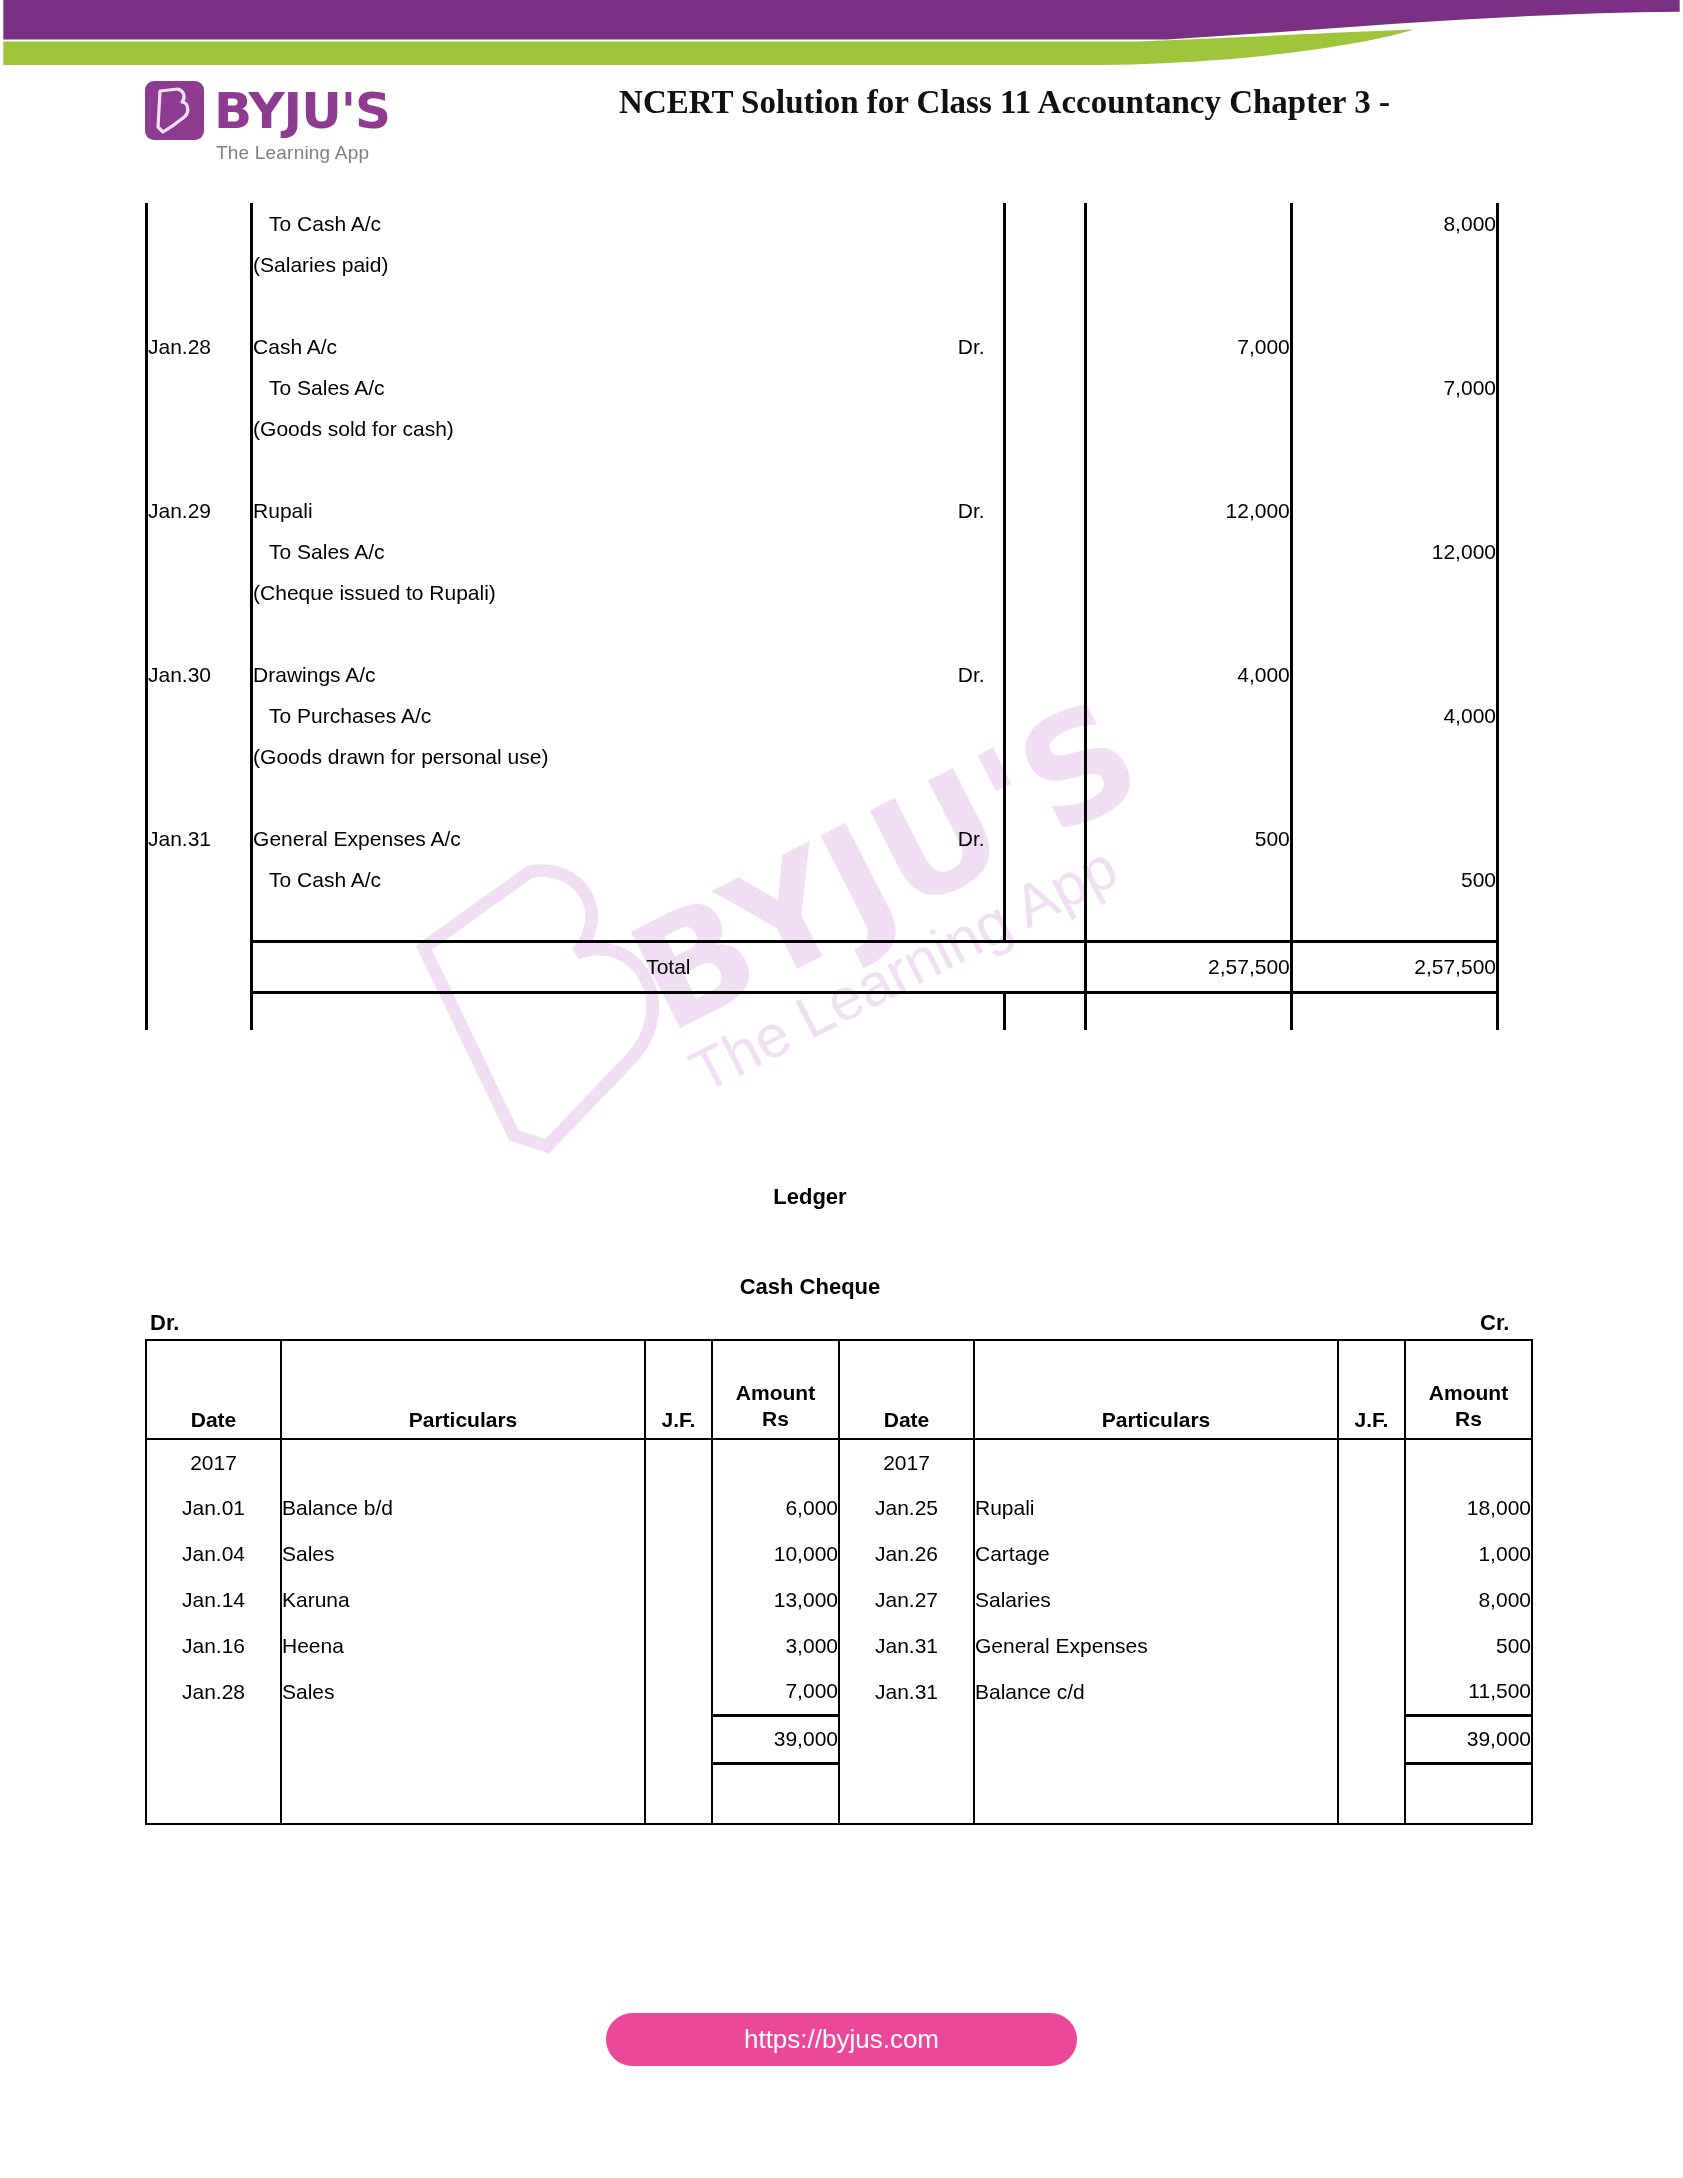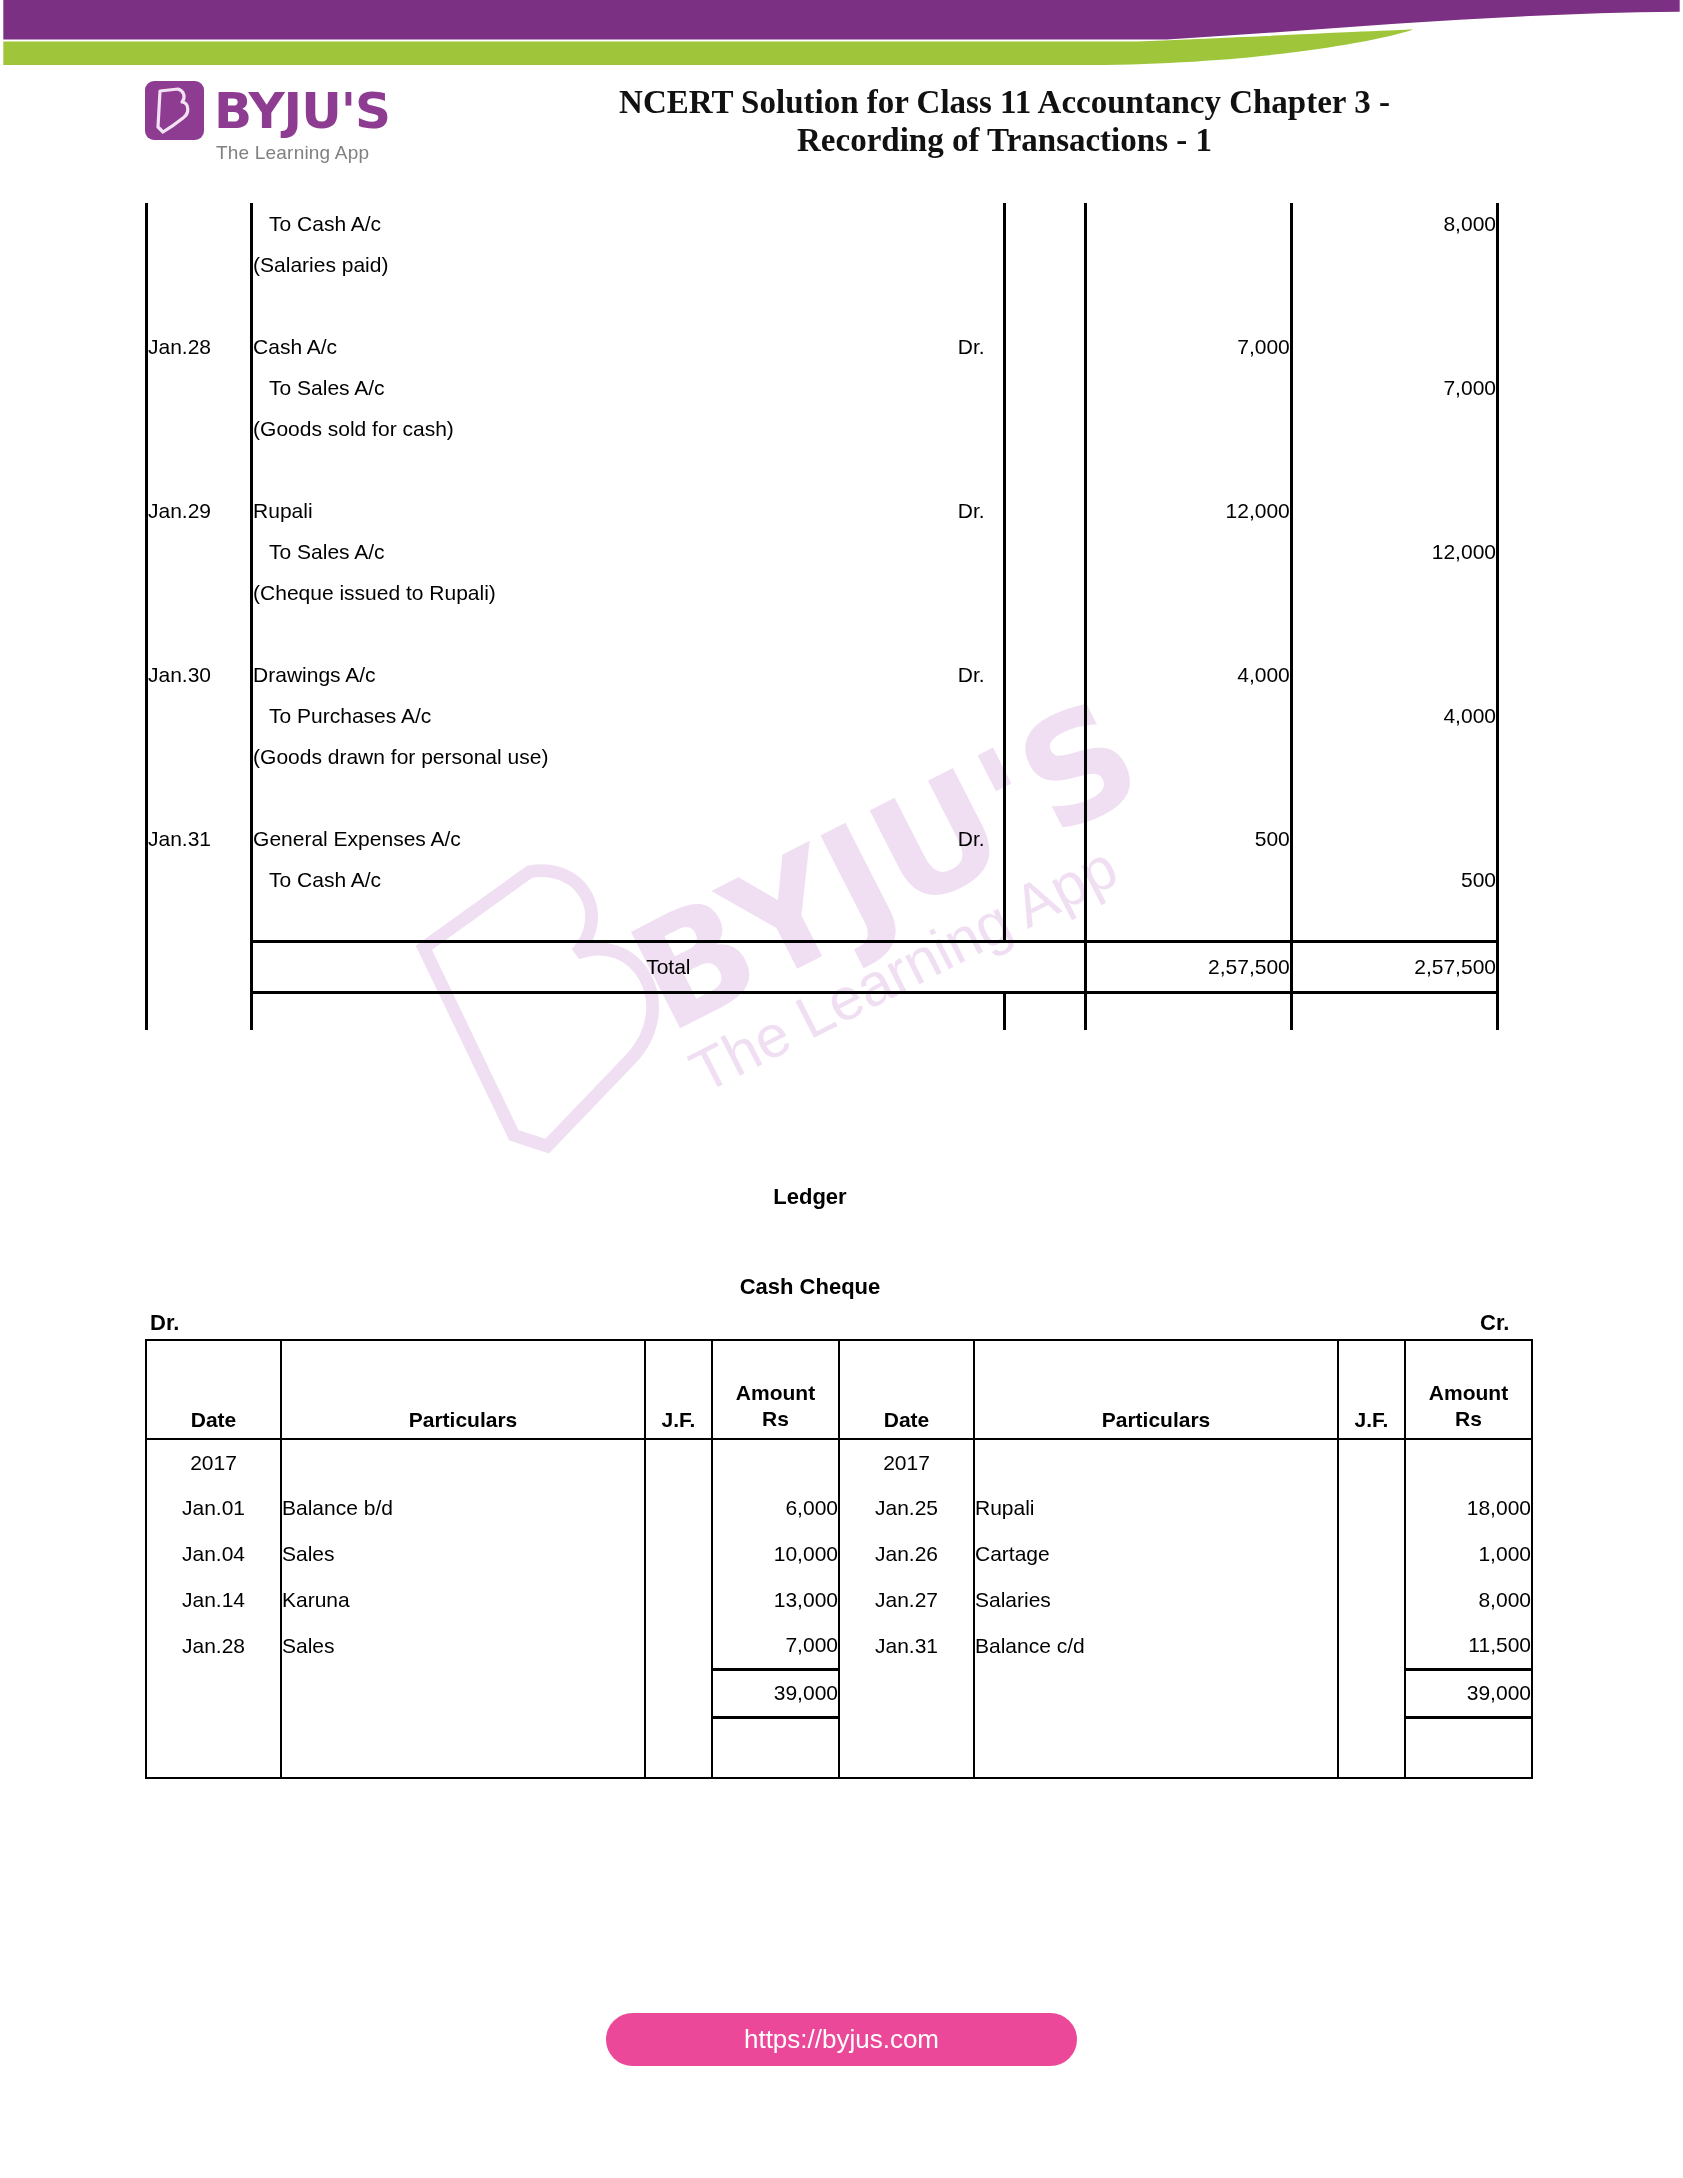--- a/index.html
+++ b/index.html
@@ -184,21 +184,20 @@
           <path d="M6,4 L24,2 C30,4 32,10 28,15 C35,16 36,26 29,31 C24,35 14,42 9,45 L4,40 Z" fill="none" stroke="#f3e2f4" stroke-width="3.2" stroke-linejoin="round"></path>
         </svg>
       </div>
       <div class="logo-word">BYJU'S</div>
     </div>
     <div class="logo-tag">The Learning App</div>
   </div>
 
   <div class="page-title">
     <div>NCERT Solution for Class 11 Accountancy Chapter 3 -</div>
-    <div>Recording of Transactions - 1</div>
   </div>
 </div>
 
 <div class="watermark">
   <svg width="990" height="693" viewBox="0 0 1000 700" xmlns="http://www.w3.org/2000/svg">
     <g transform="rotate(-27 500 350)" fill="none" stroke="#f0dff2" stroke-width="13">
       <path d="M120,210 L250,190 C300,205 305,265 255,285 C320,292 325,380 255,405 L140,445 L115,420 Z"></path>
     </g>
     <g transform="rotate(-27 500 350)" fill="#f0dff2" font-family="DejaVu Sans, sans-serif" font-size="150" font-weight="bold">
       <text x="300" y="400">BYJU'S</text>
@@ -471,20 +470,30 @@
       <td class="lg-date nb-t nb-b">Jan.14</td>
       <td class="lg-part nb-t nb-b">Karuna</td>
       <td class="lg-jf nb-t nb-b"></td>
       <td class="lg-amt nb-t nb-b">13,000</td>
       <td class="lg-date nb-t nb-b">Jan.27</td>
       <td class="lg-part nb-t nb-b">Salaries</td>
       <td class="lg-jf nb-t nb-b"></td>
       <td class="lg-amt nb-t nb-b">8,000</td>
     </tr>
     <tr>
+      <td class="lg-date nb-t nb-b">Jan.16</td>
+      <td class="lg-part nb-t nb-b">Heena</td>
+      <td class="lg-jf nb-t nb-b"></td>
+      <td class="lg-amt nb-t nb-b">3,000</td>
+      <td class="lg-date nb-t nb-b">Jan.31</td>
+      <td class="lg-part nb-t nb-b">General Expenses</td>
+      <td class="lg-jf nb-t nb-b"></td>
+      <td class="lg-amt nb-t nb-b">500</td>
+    </tr>
+    <tr>
       <td class="lg-date nb-t nb-b">Jan.28</td>
       <td class="lg-part nb-t nb-b">Sales</td>
       <td class="lg-jf nb-t nb-b"></td>
       <td class="lg-amt nb-t">7,000</td>
       <td class="lg-date nb-t nb-b">Jan.31</td>
       <td class="lg-part nb-t nb-b">Balance c/d</td>
       <td class="lg-jf nb-t nb-b"></td>
       <td class="lg-amt nb-t">11,500</td>
     </tr>
 

